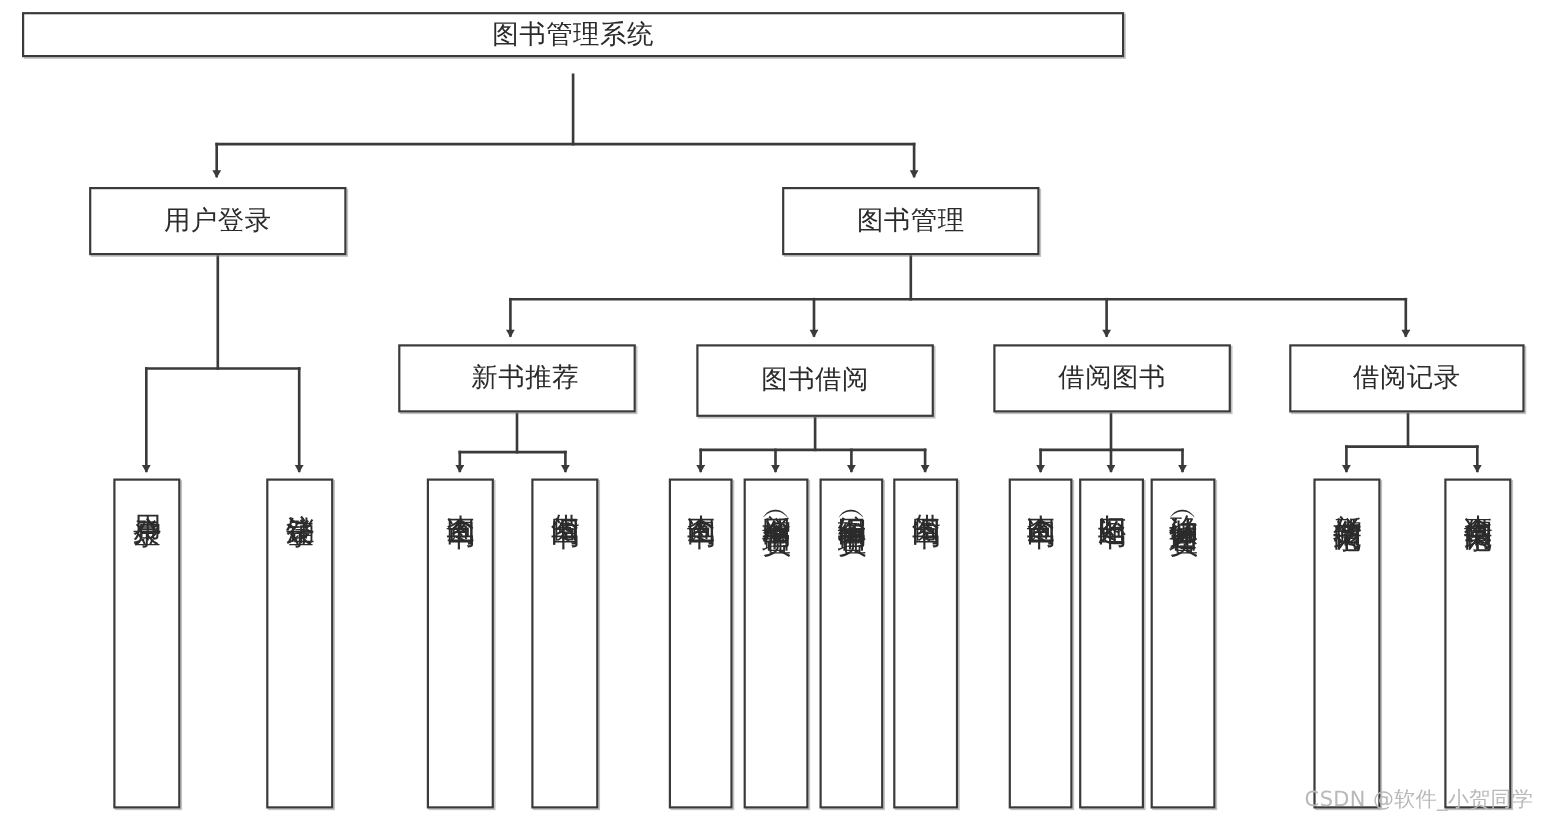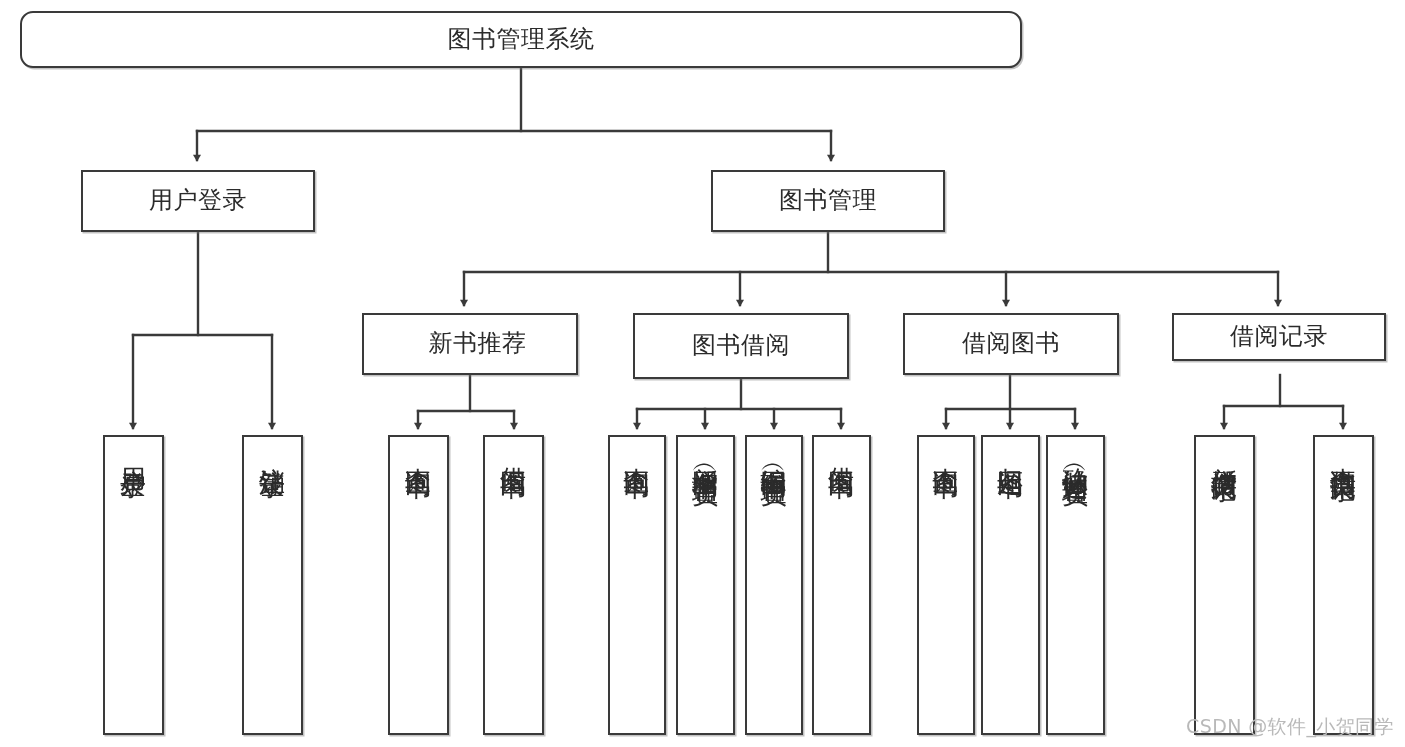--- a/index.html
+++ b/index.html
@@ -115,41 +115,41 @@
       <path d="M1010,409 L1010,428" marker-end="url(#arrowhead)"></path>
       <path d="M1075,409 L1075,428" marker-end="url(#arrowhead)"></path>
 
       <path d="M1280,375 L1280,406"></path>
       <path d="M1224,406 L1343,406"></path>
       <path d="M1224,406 L1224,428" marker-end="url(#arrowhead)"></path>
       <path d="M1343,406 L1343,428" marker-end="url(#arrowhead)"></path>
     </g>
   </svg>
 
-  <div class="node horizontal" style="left:20px; top:11px; width:1002px; height:57px;border-radius:13px;">
+  <div class="node horizontal" style="left:20px; top:11px; width:1002px; height:41px;">
     <span class="node-label">图书管理系统</span>
   </div>
 
   <div class="node horizontal" style="left:81px; top:170px; width:234px; height:62px;">
     <span class="node-label">用户登录</span>
   </div>
   <div class="node horizontal" style="left:711px; top:170px; width:234px; height:62px;text-align:right;">
     <span class="node-label">图书管理</span>
   </div>
 
   <div class="node horizontal" style="left:362px; top:313px; width:216px; height:62px;padding-left:15px;">
     <span class="node-label">新书推荐</span>
   </div>
   <div class="node horizontal" style="left:633px; top:313px; width:216px; height:66px;">
     <span class="node-label">图书借阅</span>
   </div>
   <div class="node horizontal" style="left:903px; top:313px; width:216px; height:62px;">
     <span class="node-label">借阅图书</span>
   </div>
-  <div class="node horizontal" style="left:1172px; top:313px; width:214px; height:48px;">
+  <div class="node horizontal" style="left:1172px; top:313px; width:214px; height:62px;">
     <span class="node-label">借阅记录</span>
   </div>
 
   <div class="node vertical" style="left:103px; top:435px; width:61px; height:300px;">
     <span class="node-label">用户登录</span>
   </div>
   <div class="node vertical" style="left:242px; top:435px; width:61px; height:300px;">
     <span class="node-label">注销登录</span>
   </div>
 

